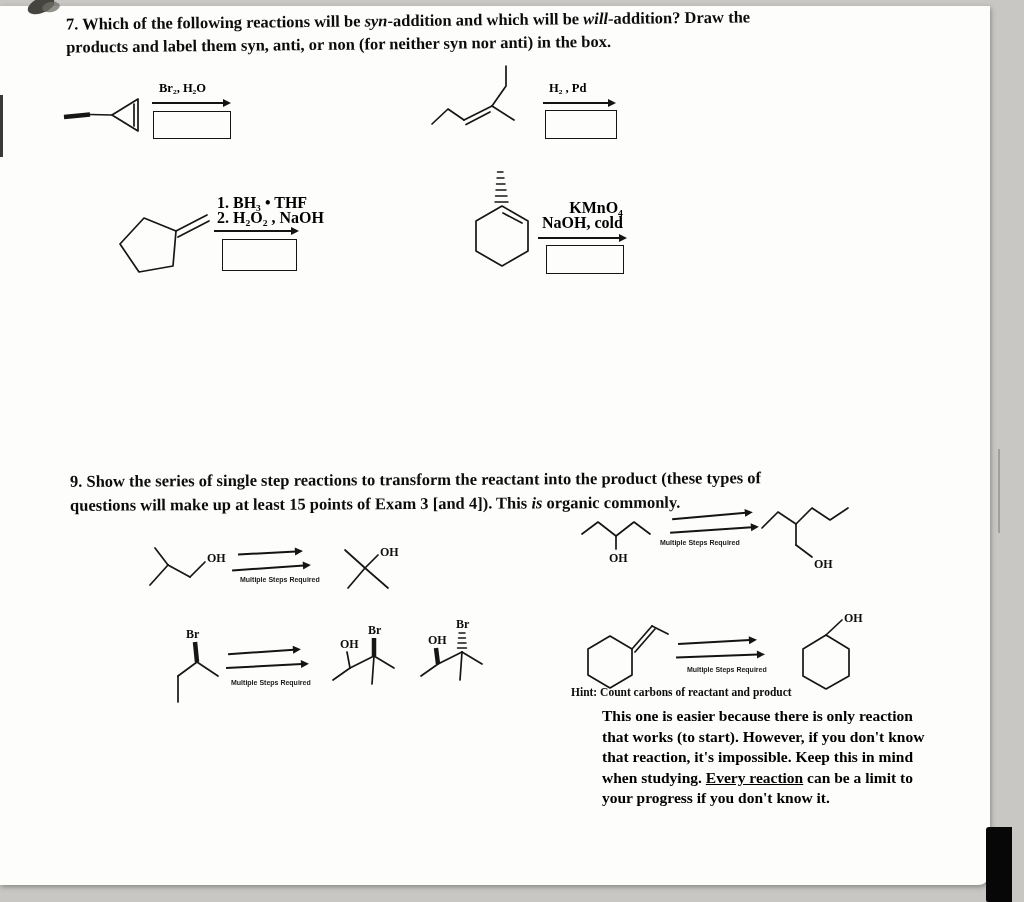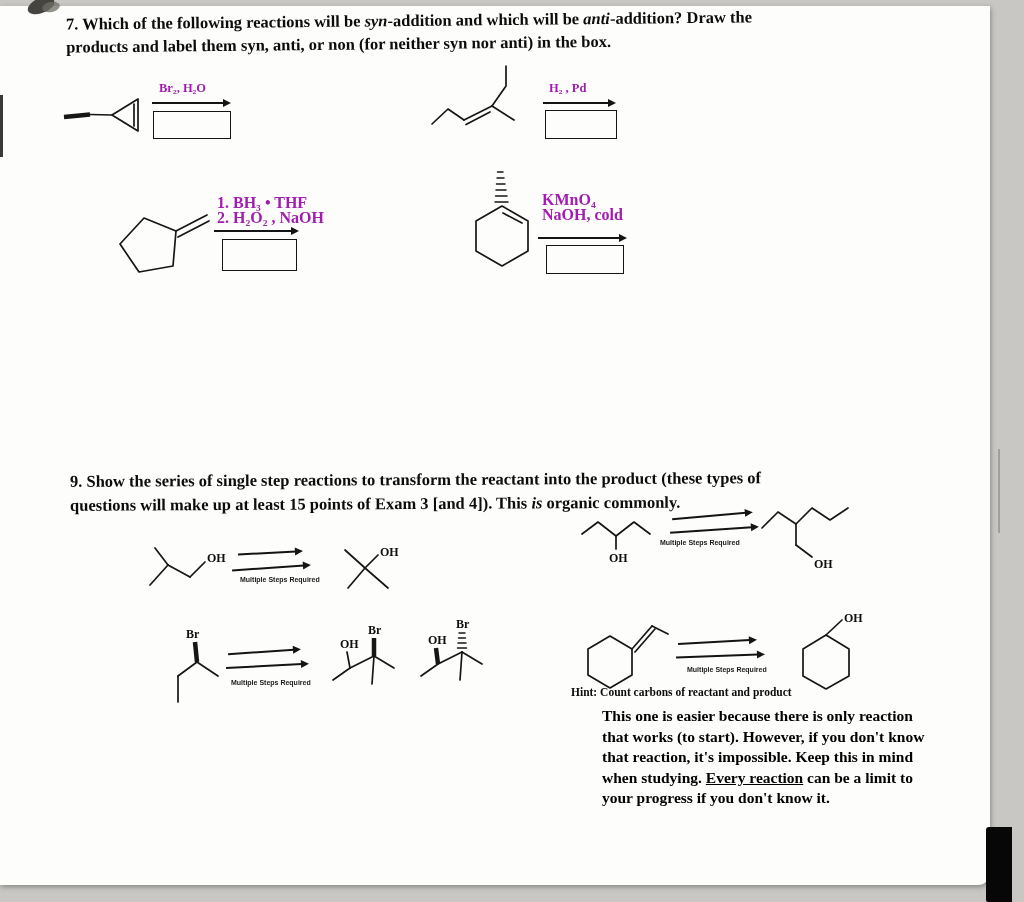--- a/index.html
+++ b/index.html
@@ -10,21 +10,21 @@
   }
   .paper {
     position:absolute; left:0; top:6px; width:990px; height:879px;
     background:#fdfdfb; border-radius:0 0 12px 0;
     box-shadow:1px 2px 5px rgba(60,60,55,.45);
   }
   .abs { position:absolute; }
   .qtext { font-weight:700; font-size:16.5px; line-height:23px; color:#0c0c0c; white-space:nowrap; }
   .qtext .bi { font-style:italic;text-align:right; }
   .qtext .i { font-style:italic; }
-  .reagent { font-weight:700; font-size:12.5px; color:#a21caf; white-space:nowrap; }
+  .reagent { font-weight:700; font-size:12.5px; color:#000000; white-space:nowrap; }
   .reagent.small { font-size:16px; line-height:15px; }
   .arrow { height:1.7px; background:#141414; }
   .arrow::after {
     content:""; position:absolute; right:-7px; top:-3.2px; width:0; height:0;
     border-left:8px solid #141414; border-top:4px solid transparent; border-bottom:4px solid transparent;
   }
   .answer-box { border:1.8px solid #141414; }
   .tiny { font-size:7px; font-weight:700; color:#1a1a1a; white-space:nowrap;
           font-family:"Liberation Sans","DejaVu Sans",sans-serif; }
   .hint { font-size:11.5px; font-weight:700; white-space:nowrap; color:#0c0c0c; }
@@ -54,21 +54,21 @@
 <div class="page">
   <div class="paper"></div>
 
   <div class="abs smudge1"></div>
   <div class="abs smudge2"></div>
   <div class="abs edge-mark"></div>
   <div class="abs black-bar"></div>
   <div class="abs scan-line"></div>
 
   <div class="abs qtext" style="left:66px; top:9px; transform:rotate(-0.6deg);">
-    <div><span>7. Which of the following reactions will be </span><span class="bi">syn</span><span>-addition and which will be </span><span class="bi">anti</span><span>-addition? Draw the</span></div>
+    <div><span>7. Which of the following reactions will be </span><span class="bi">syn</span><span>-addition and which will be </span><span class="bi">will</span><span>-addition? Draw the</span></div>
     <div>products and label them syn, anti, or non (for neither syn nor anti) in the box.</div>
   </div>
 
   <svg class="struct" style="left:60px; top:86px;" width="88" height="58">
     <line class="w" x1="4" y1="31" x2="30" y2="28.5"></line>
     <line x1="30" y1="28.5" x2="52" y2="29"></line>
     <path d="M52,29 L78,13 L78,45 Z"></path>
     <line x1="74" y1="18" x2="74" y2="40"></line>
   </svg>
   <div class="abs reagent" style="left:159px; top:81px;">Br₂, H₂O</div>
@@ -101,21 +101,21 @@
   <svg class="struct" style="left:462px; top:166px;" width="92" height="124">
     <path d="M40,40 L66,55 L66,85 L40,100 L14,85 L14,55 Z"></path>
     <line x1="41" y1="47" x2="60" y2="57"></line>
     <line class="h" x1="33" y1="36" x2="46" y2="36"></line>
     <line class="h" x1="33.5" y1="30" x2="45" y2="30"></line>
     <line class="h" x1="34" y1="24" x2="44" y2="24"></line>
     <line class="h" x1="34.5" y1="18" x2="43" y2="18"></line>
     <line class="h" x1="35" y1="12" x2="42" y2="12"></line>
     <line class="h" x1="35.5" y1="6" x2="41" y2="6"></line>
   </svg>
-  <div class="abs reagent small" style="left:542px; top:192px;">
+  <div class="abs reagent small" style="left:542px; top:200px;text-align:right;">
     <div>KMnO₄</div>
     <div>NaOH, cold</div>
   </div>
   <div class="abs arrow" style="left:538px; top:237px; width:82px;"></div>
   <div class="abs answer-box" style="left:546px; top:245px; width:78px; height:29px;"></div>
 
 
   <div class="abs qtext" style="left:70px; top:468px; line-height:24px; transform:rotate(-0.3deg);">
     <div>9. Show the series of single step reactions to transform the reactant into the product (these types of</div>
     <div><span>questions will make up at least 15 points of Exam 3 [and 4]). This </span><span class="i">is</span><span> organic commonly.</span></div>

